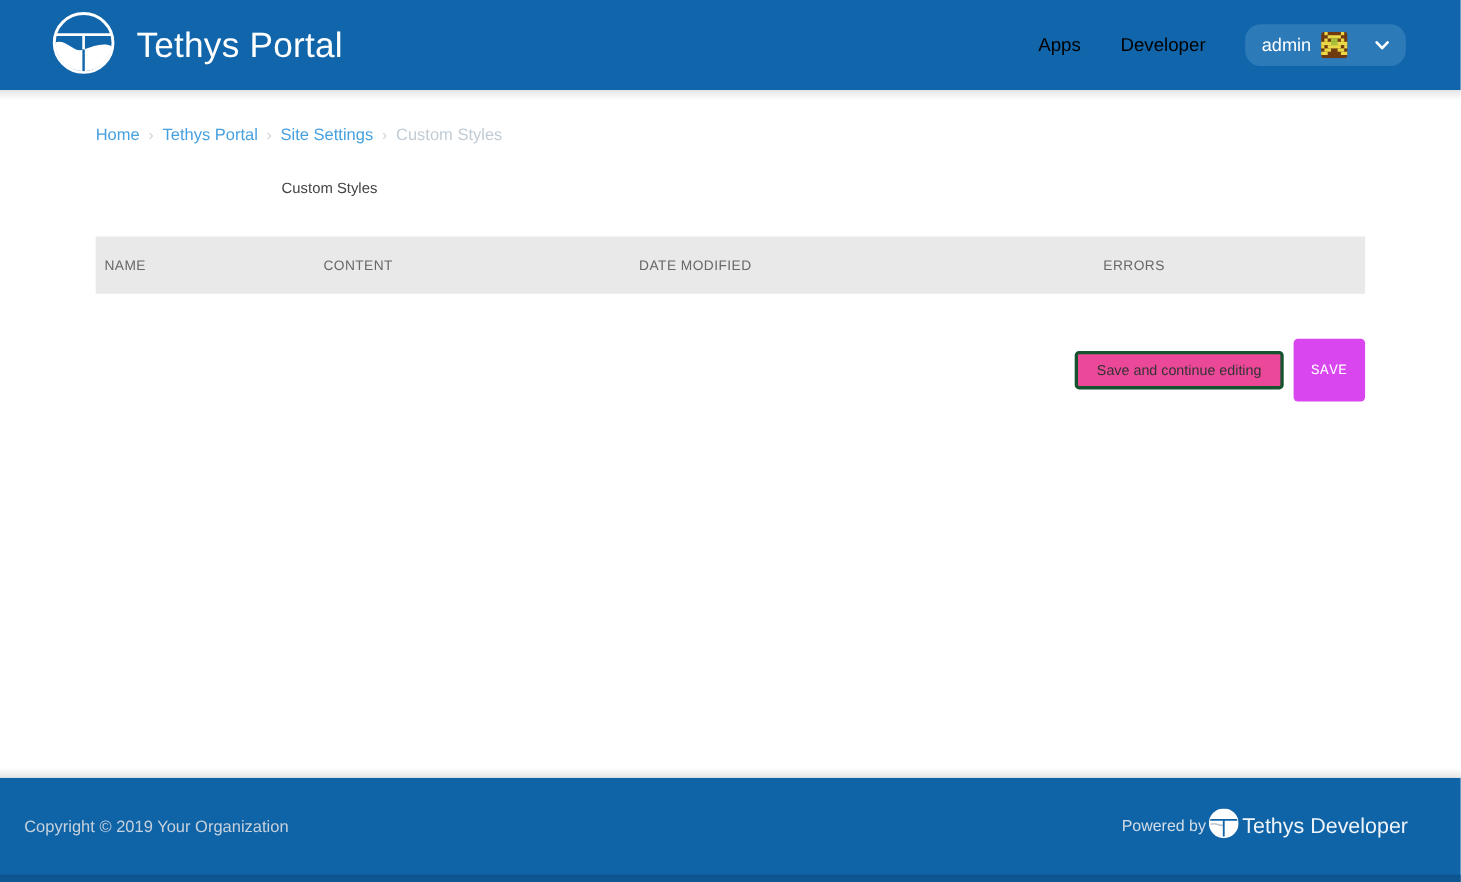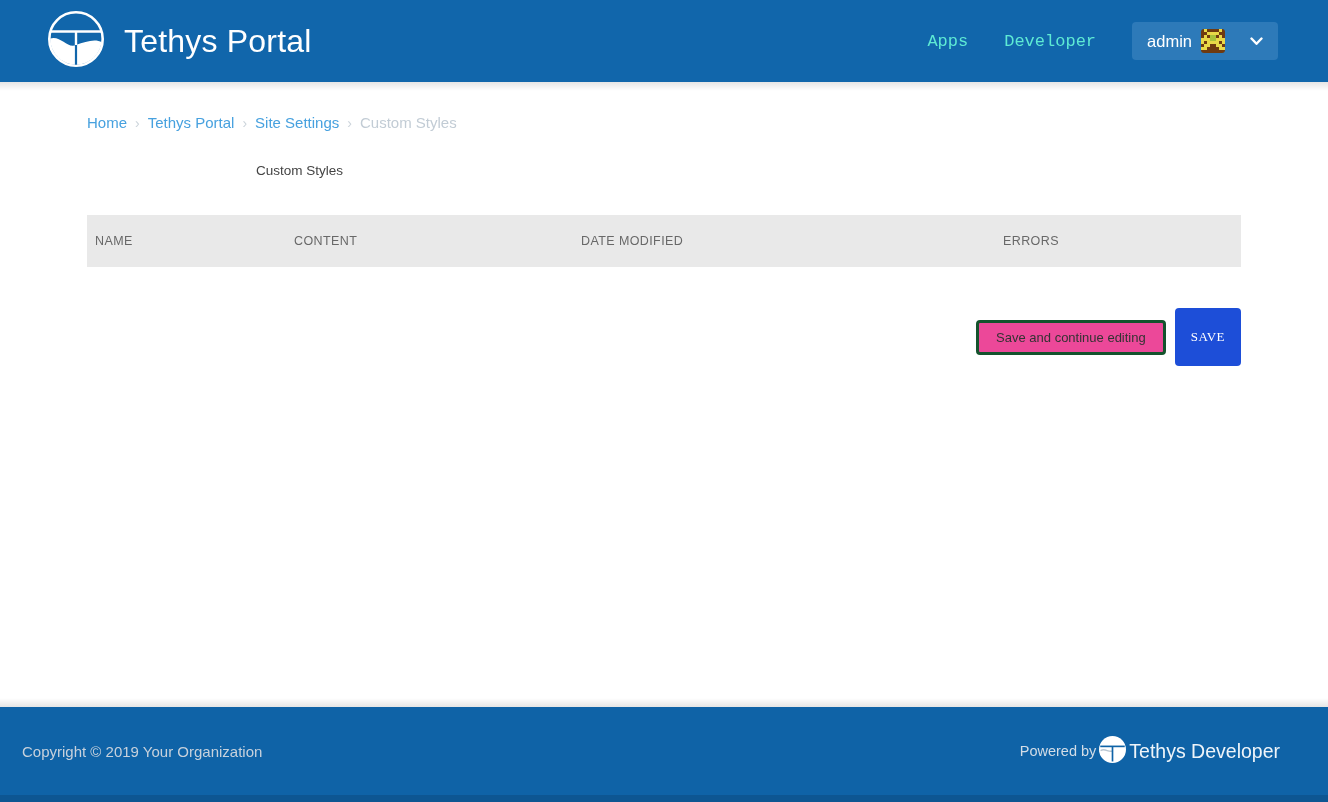--- a/index.html
+++ b/index.html
@@ -28,30 +28,29 @@
     font-weight: 400;
     letter-spacing: 0.2px;
   }
   .top-nav {
     margin-left: auto;
     display: flex;
     align-items: center;
     gap: 36px;
   }
   .top-nav-link {
-    color: #5eead4;
+    color: #000000;
     font-size: 17px;
     text-decoration: none;
     cursor: pointer;
-    font-family: Liberation Mono, monospace;
   }
   .user-dropdown {
     background: #2d7ab9;
     border: none;
-    border-radius: 4px;
+    border-radius: 14px;
     height: 38px;
     padding: 0 15px;
     display: flex;
     align-items: center;
     gap: 9px;
     cursor: pointer;
   }
   .user-name { color: #ffffff; font-size: 16.5px; }
   .avatar { width: 24px; height: 24px; display: block; }
   .chev { margin-left: 16px; display: flex; align-items: center; }
@@ -141,29 +140,29 @@
     background: #ec4899;
     border: 3px solid #14532d;
     border-radius: 4px;
     padding: 7px 17px;
     font-size: 13px;
     color: #333333;
     cursor: pointer;
     font-family: "Liberation Sans", sans-serif;
   }
   .btn-save {
-    background: #1d4ed8;
+    background: #d946ef;
     border: none;
     border-radius: 4px;
     padding: 21px 16px;
     font-size: 13px;
     letter-spacing: 0.5px;
     color: #ffffff;
     cursor: pointer;
-    font-family: Liberation Serif, serif;
+    font-family: Liberation Mono, monospace;
   }
 
   
   .footer {
     flex: 0 0 auto;
     height: 95px;
     background: #0f63a7;
     border-bottom: 7px solid #0d5692;
     display: flex;
     align-items: center;

